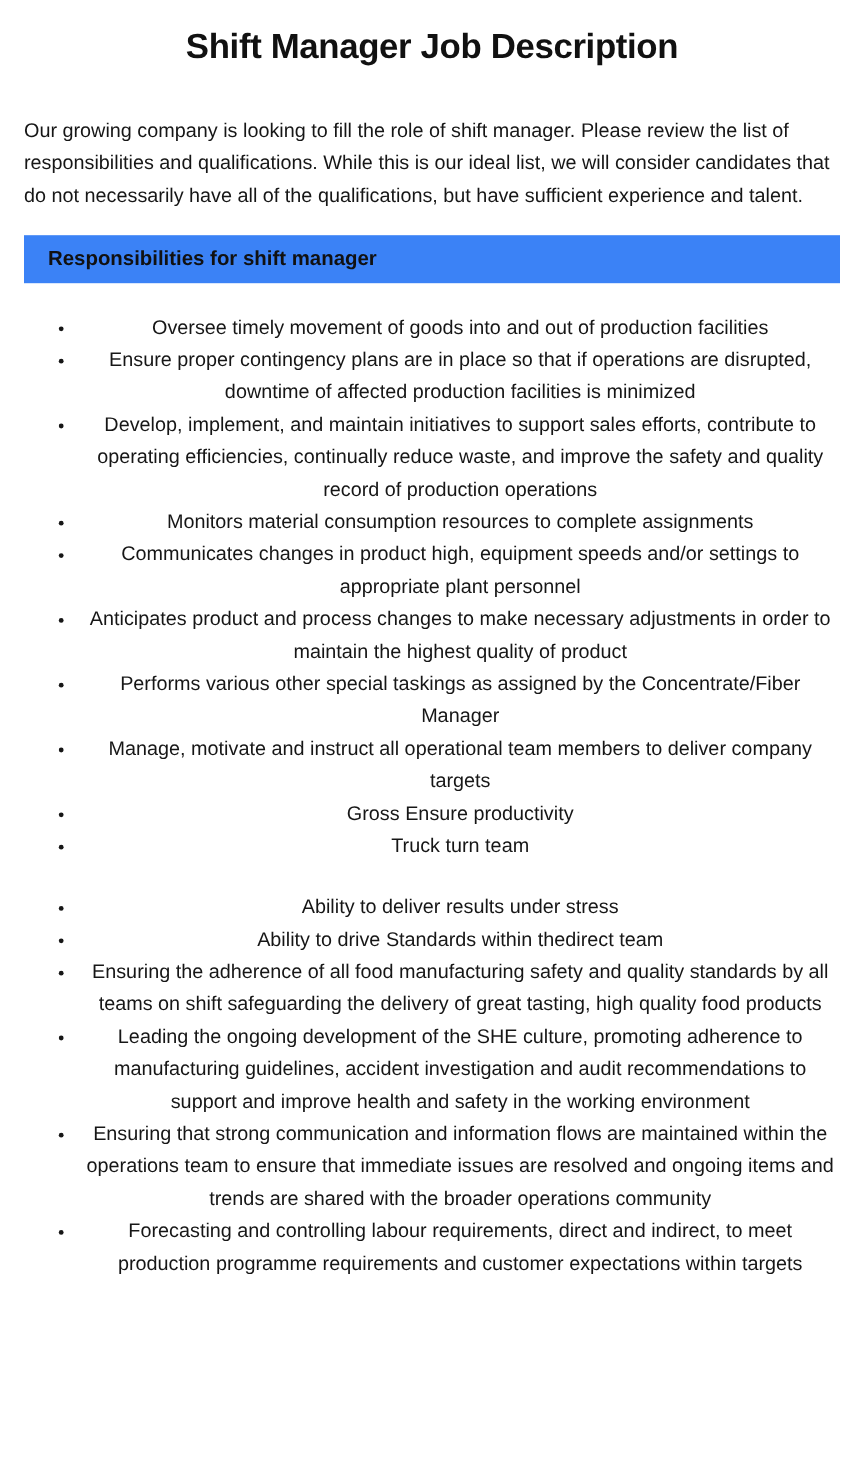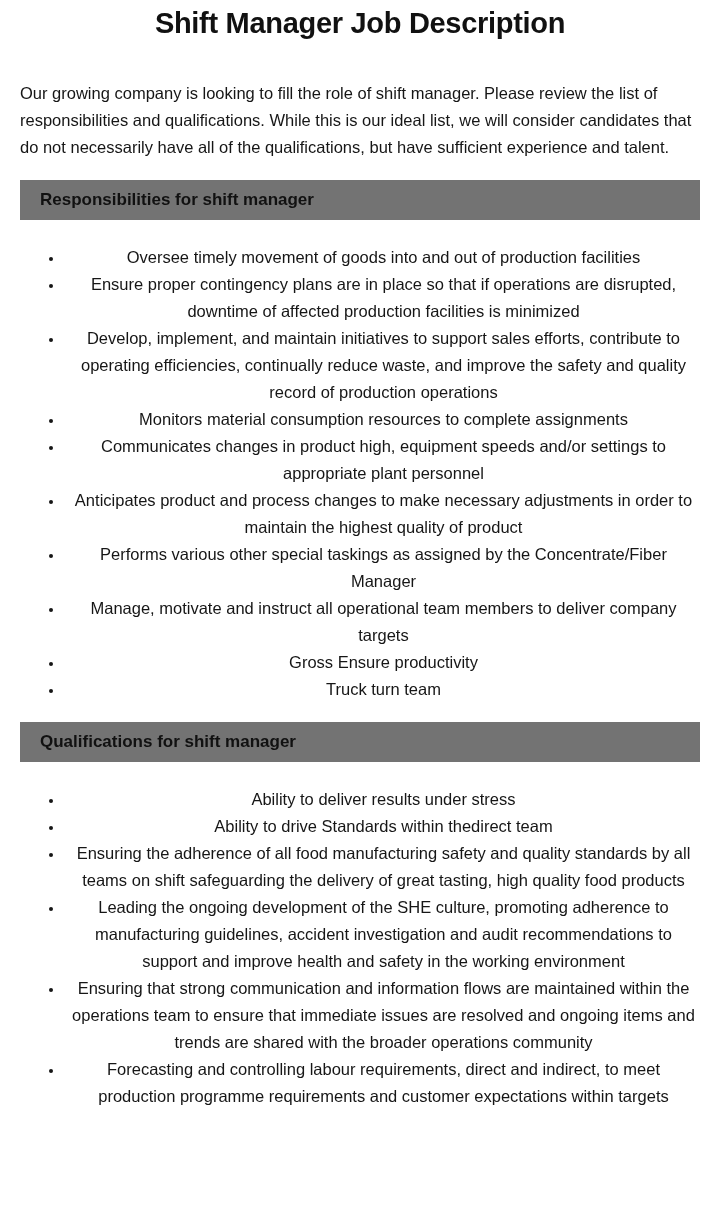--- a/index.html
+++ b/index.html
@@ -12,38 +12,38 @@
     min-height: 1218px;
     color: #161616;
     font-family: "Liberation Sans", "DejaVu Sans", sans-serif;
     -webkit-font-smoothing: antialiased;
   }
   .page {
     padding: 0 20px 30px 20px;
     box-sizing: border-box;
   }
   .doc-title {
-    margin: 0;
+    margin: 16px;
     padding-top: 6px;
     text-align: center;
     font-size: 29px;
     line-height: 34px;
     font-weight: 800;
     letter-spacing: -0.3px;
     color: #111111;
   }
   .intro {
     margin: 40px 0 0 0;
     font-size: 16.5px;
     line-height: 27px;
     color: #161616;
   }
   .section-header {
     margin-top: 19px;
-    background: #737373;
+    background: #3b82f6;
     padding: 10px 10px 10px 20px;
     font-size: 17px;
     line-height: 20px;
     font-weight: 700;
     color: #111111;
   }
   ul.bullet-list {
     margin: 24px 0 0 0;
     padding: 0 0 0 44px;
     font-size: 16.5px;
@@ -82,21 +82,20 @@
         <li>Communicates changes in product high, equipment speeds and/or settings to appropriate plant personnel</li>
         <li>Anticipates product and process changes to make necessary adjustments in order to maintain the highest quality of product</li>
         <li>Performs various other special taskings as assigned by the Concentrate/Fiber Manager</li>
         <li>Manage, motivate and instruct all operational team members to deliver company targets</li>
         <li>Gross Ensure productivity</li>
         <li>Truck turn team</li>
       </ul>
   </div>
 
   <div class="section">
-    <div class="section-header">Qualifications for shift manager</div>
     <ul class="bullet-list">
         <li>Ability to deliver results under stress</li>
         <li>Ability to drive Standards within thedirect team</li>
         <li>Ensuring the adherence of all food manufacturing safety and quality standards by all teams on shift safeguarding the delivery of great tasting, high quality food products</li>
         <li>Leading the ongoing development of the SHE culture, promoting adherence to manufacturing guidelines, accident investigation and audit recommendations to support and improve health and safety in the working environment</li>
         <li>Ensuring that strong communication and information flows are maintained within the operations team to ensure that immediate issues are resolved and ongoing items and trends are shared with the broader operations community</li>
         <li>Forecasting and controlling labour requirements, direct and indirect, to meet production programme requirements and customer expectations within targets</li>
       </ul>
   </div>
 

